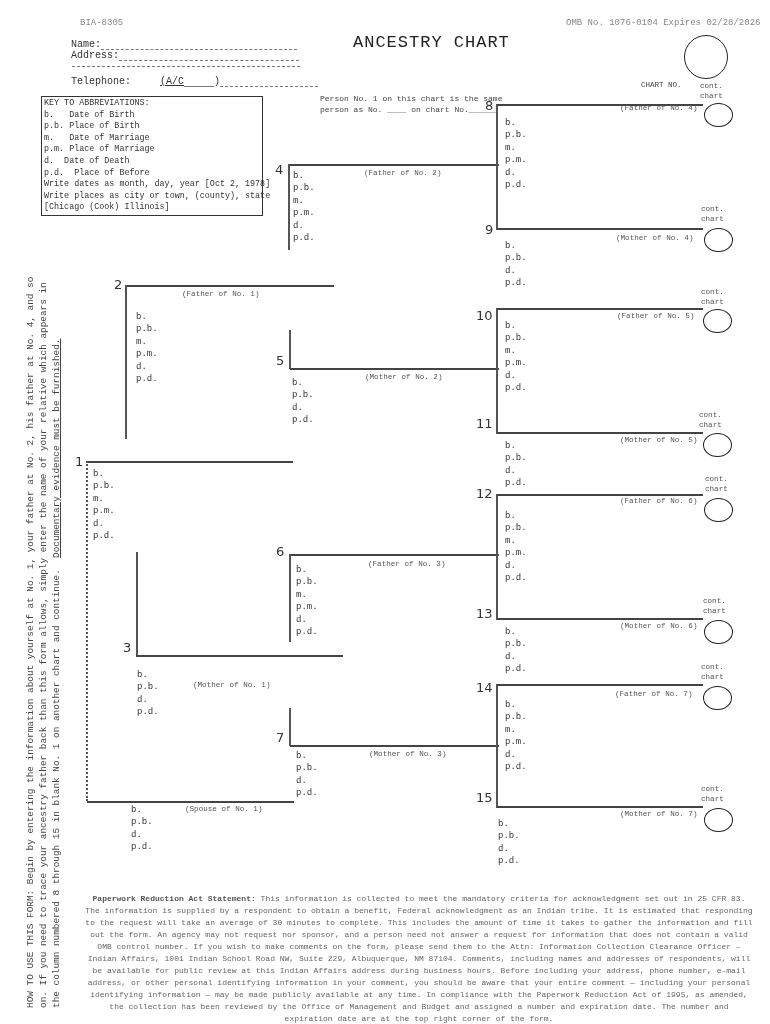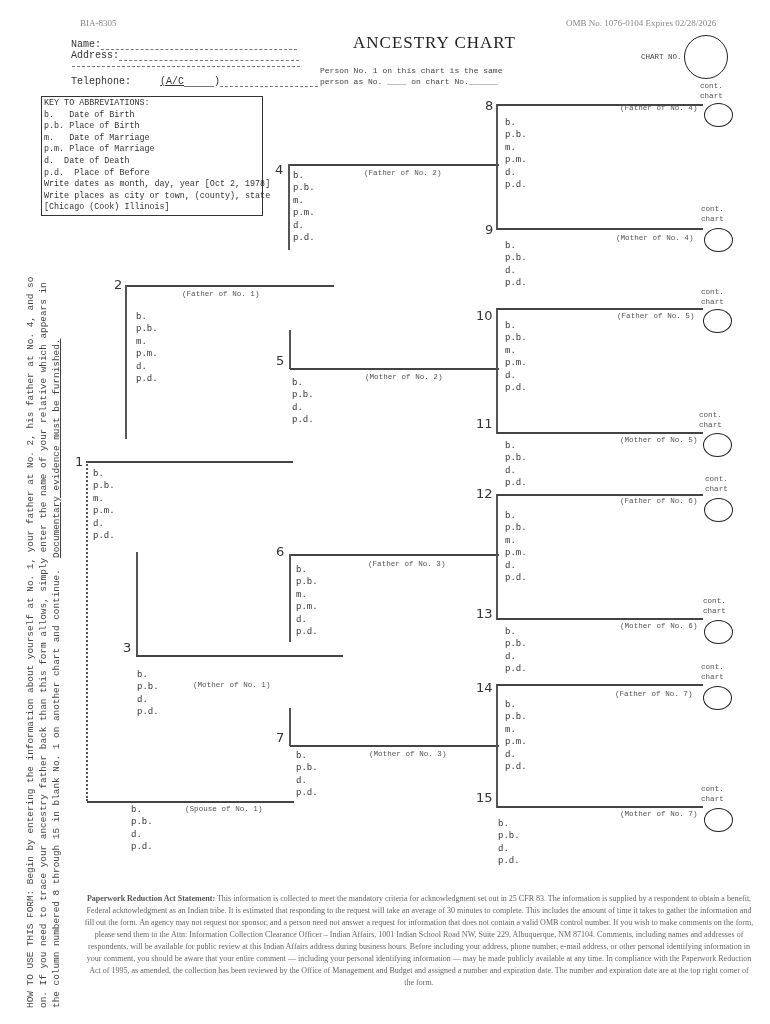--- a/index.html
+++ b/index.html
@@ -1,24 +1,24 @@
 <!DOCTYPE html>
 <html><head>
 <meta charset="utf-8">
 <style>
   html,body{margin:0;padding:0;background:#fff;}
   body{width:770px;height:1024px;position:relative;overflow:hidden;font-family:"Liberation Mono","DejaVu Sans Mono",monospace;color:#333;}
   .abs{position:absolute;}
-  .sans{font-family:Liberation Serif, serif;}
+  .sans{font-family:Liberation Mono, monospace;}
   .mono{font-family:"Liberation Mono","DejaVu Sans Mono",monospace;}
   .formno{font-size:9px;color:#888;}
   .title{font-size:17px;letter-spacing:1px;color:#222;}
   .field{font-size:10px;color:#333;font-family:Liberation Mono, monospace;}
   .uline{display:inline-block;border-bottom:1px dashed #777;height:10px;vertical-align:bottom;}
-  .small{font-size:8px;color:#444;}
+  .small{font-size:8px;color:#444;margin-top:28px;}
   .key{border:1.5px solid #333;width:222px;height:120px;padding:1px 2px;box-sizing:border-box;font-size:8.4px;line-height:11.6px;color:#333;}
   .hl{background:#444;height:2px;}
   .vl{background:#555;width:2px;}
   .dashv{border-left:2px dashed #555;width:0;}
   .num{font-family:"DejaVu Sans","Liberation Sans",sans-serif;font-size:13px;color:#333;}
   .lbl{font-size:7.6px;color:#555;white-space:nowrap;}
   .flist{font-size:9px;line-height:12.4px;color:#333;}
   .circle{border:1.5px solid #222;border-radius:50%;}
   .cont{font-size:7.6px;line-height:10px;color:#555;text-align:center;}
   .vert{transform-origin:0 0;transform:rotate(-90deg);white-space:nowrap;font-size:9.4px;line-height:13px;color:#444;}

